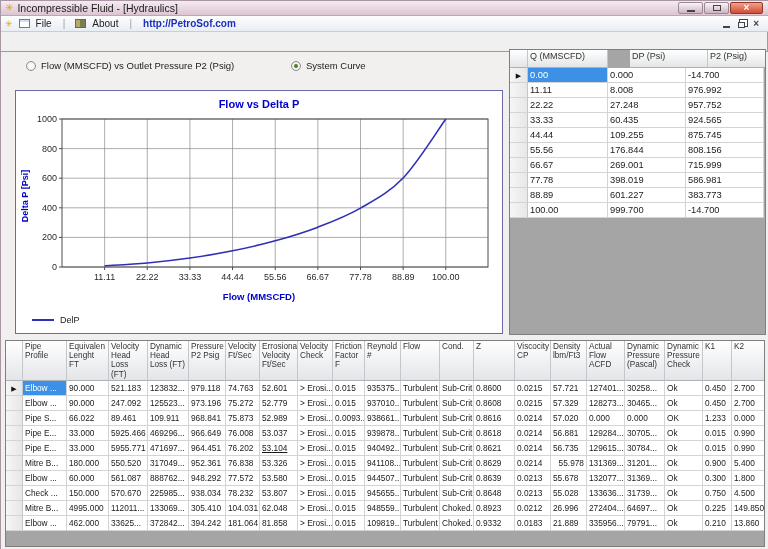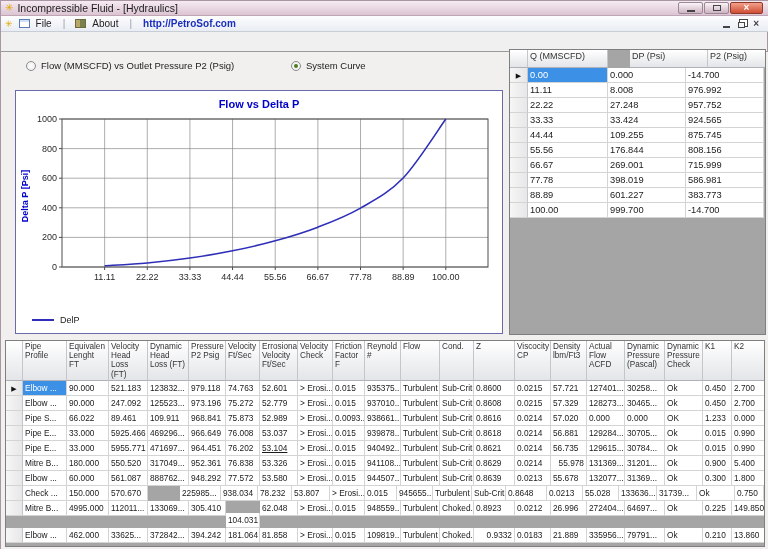--- a/index.html
+++ b/index.html
@@ -189,20 +189,21 @@
           <text x="41" y="95.8" text-anchor="end" font-size="9" fill="#2a2a2a" font-family="Liberation Sans, sans-serif">400</text>
           <line x1="43" y1="63.2" x2="46" y2="63.2" stroke="#4d4d4d" stroke-width="1"></line>
           <text x="41" y="66.2" text-anchor="end" font-size="9" fill="#2a2a2a" font-family="Liberation Sans, sans-serif">600</text>
           <line x1="43" y1="33.599999999999994" x2="46" y2="33.599999999999994" stroke="#4d4d4d" stroke-width="1"></line>
           <text x="41" y="36.599999999999994" text-anchor="end" font-size="9" fill="#2a2a2a" font-family="Liberation Sans, sans-serif">800</text>
           <line x1="43" y1="4" x2="46" y2="4" stroke="#4d4d4d" stroke-width="1"></line>
           <text x="41" y="7" text-anchor="end" font-size="9" fill="#2a2a2a" font-family="Liberation Sans, sans-serif">1000</text>
           <path d="M88.63837837837838 150.814816C95.74477477477477 150.34022933333335 117.06396396396396 149.26049533333332 131.27675675675675 147.967296C145.48954954954954 146.67409666666668 159.70234234234235 145.07845933333334 173.91513513513513 143.05562C188.1279279279279 141.03278066666667 202.3343243243243 138.701682 216.5535135135135 135.83026C230.7727027027027 132.95883800000001 245.01108108108104 129.76748933333334 259.23027027027024 125.827088C273.44945945945943 121.88668666666666 287.65585585585586 117.643502 301.8686486486487 112.18785199999999C316.0814414414415 106.73220199999999 330.29423423423424 101.288096 344.50702702702705 93.093188C358.71981981981986 84.89828 372.9326126126126 77.85986866666667 387.1454054054054 63.018404000000004C401.35819819819824 48.17693933333334 422.6773873873874 13.873400666666663 429.7837837837838 4.044399999999996" fill="none" stroke="#2e2eb8" stroke-width="1.6"></path>
         </svg>
       <div class="chart-ylabel">Delta P [Psi]</div>
+      <div class="chart-xlabel">Flow (MMSCFD)</div>
       <div class="chart-legend">
         <span class="legend-line" style="background: rgb(46, 46, 184);"></span>
         <span>DelP</span>
       </div>
     </div>
 
     <div class="grid-panel right">
       <div class="grid right-grid" id="right-grid">
           <div class="grid-row">
             <div class="gcell grid-corner" style="width: 18px;"></div>
@@ -226,21 +227,21 @@
           </div>
           <div class="grid-row">
             <div class="gcell grid-sel" style="width: 18px;"></div>
             <div class="gcell grid-c" style="width: 80px;">22.22</div>
             <div class="gcell grid-c" style="width: 78px;">27.248</div>
             <div class="gcell grid-c" style="width: 78px;">957.752</div>
           </div>
           <div class="grid-row">
             <div class="gcell grid-sel" style="width: 18px;"></div>
             <div class="gcell grid-c" style="width: 80px;">33.33</div>
-            <div class="gcell grid-c" style="width: 78px;">33.424</div>
+            <div class="gcell grid-c" style="width: 78px;">60.435</div>
             <div class="gcell grid-c" style="width: 78px;">924.565</div>
           </div>
           <div class="grid-row">
             <div class="gcell grid-sel" style="width: 18px;"></div>
             <div class="gcell grid-c" style="width: 80px;">44.44</div>
             <div class="gcell grid-c" style="width: 78px;">109.255</div>
             <div class="gcell grid-c" style="width: 78px;">875.745</div>
           </div>
           <div class="grid-row">
             <div class="gcell grid-sel" style="width: 18px;"></div>
@@ -461,21 +462,21 @@
             <div class="gcell grid-c" style="width: 40px;">31369...</div>
             <div class="gcell grid-c" style="width: 38px;">Ok</div>
             <div class="gcell grid-c" style="width: 29px;">0.300</div>
             <div class="gcell grid-c" style="width: 36px;">1.800</div>
           </div>
           <div class="grid-row">
             <div class="gcell grid-sel" style="width: 17px;"></div>
             <div class="gcell grid-c" style="width: 44px;">Check ...</div>
             <div class="gcell grid-c" style="width: 42px;">150.000</div>
             <div class="gcell grid-c" style="width: 39px;">570.670</div>
-            <div class="gcell grid-c" style="width: 41px; margin-left: 32px;">225985...</div>
+            <div class="gcell grid-c" style="width: 41px;">225985...</div>
             <div class="gcell grid-c" style="width: 37px;">938.034</div>
             <div class="gcell grid-c" style="width: 34px;">78.232</div>
             <div class="gcell grid-c" style="width: 38px;">53.807</div>
             <div class="gcell grid-c" style="width: 35px;">&gt; Erosi...</div>
             <div class="gcell grid-c" style="width: 32px;">0.015</div>
             <div class="gcell grid-c" style="width: 36px;">945655...</div>
             <div class="gcell grid-c" style="width: 39px;">Turbulent</div>
             <div class="gcell grid-c" style="width: 34px;">Sub-Crit...</div>
             <div class="gcell grid-c" style="width: 41px;">0.8648</div>
             <div class="gcell grid-c" style="width: 36px;">0.0213</div>
@@ -486,21 +487,21 @@
             <div class="gcell grid-c" style="width: 29px;">0.750</div>
             <div class="gcell grid-c" style="width: 36px;">4.500</div>
           </div>
           <div class="grid-row">
             <div class="gcell grid-sel" style="width: 17px;"></div>
             <div class="gcell grid-c" style="width: 44px;">Mitre B...</div>
             <div class="gcell grid-c" style="width: 42px;">4995.000</div>
             <div class="gcell grid-c" style="width: 39px;">112011...</div>
             <div class="gcell grid-c" style="width: 41px;">133069...</div>
             <div class="gcell grid-c" style="width: 37px;">305.410</div>
-            <div class="gcell grid-c" style="width: 34px; margin-top: 12px;">104.031</div>
+            <div class="gcell grid-c" style="width: 34px;">104.031</div>
             <div class="gcell grid-c" style="width: 38px;">62.048</div>
             <div class="gcell grid-c" style="width: 35px;">&gt; Erosi...</div>
             <div class="gcell grid-c" style="width: 32px;">0.015</div>
             <div class="gcell grid-c" style="width: 36px;">948559...</div>
             <div class="gcell grid-c" style="width: 39px;">Turbulent</div>
             <div class="gcell grid-c" style="width: 34px;">Choked...</div>
             <div class="gcell grid-c" style="width: 41px;">0.8923</div>
             <div class="gcell grid-c" style="width: 36px;">0.0212</div>
             <div class="gcell grid-c" style="width: 36px;">26.996</div>
             <div class="gcell grid-c" style="width: 38px;">272404...</div>
@@ -516,21 +517,21 @@
             <div class="gcell grid-c" style="width: 39px;">33625...</div>
             <div class="gcell grid-c" style="width: 41px;">372842...</div>
             <div class="gcell grid-c" style="width: 37px;">394.242</div>
             <div class="gcell grid-c" style="width: 34px;">181.064</div>
             <div class="gcell grid-c" style="width: 38px;">81.858</div>
             <div class="gcell grid-c" style="width: 35px;">&gt; Erosi...</div>
             <div class="gcell grid-c" style="width: 32px;">0.015</div>
             <div class="gcell grid-c" style="width: 36px;">109819...</div>
             <div class="gcell grid-c" style="width: 39px;">Turbulent</div>
             <div class="gcell grid-c" style="width: 34px;">Choked...</div>
-            <div class="gcell grid-c" style="width: 41px; text-align: right;">0.9332</div>
+            <div class="gcell grid-c" style="width: 41px;">0.9332</div>
             <div class="gcell grid-c" style="width: 36px;">0.0183</div>
             <div class="gcell grid-c" style="width: 36px;">21.889</div>
             <div class="gcell grid-c" style="width: 38px;">335956...</div>
             <div class="gcell grid-c" style="width: 40px;">79791...</div>
             <div class="gcell grid-c" style="width: 38px;">Ok</div>
             <div class="gcell grid-c" style="width: 29px;">0.210</div>
             <div class="gcell grid-c" style="width: 36px;">13.860</div>
           </div>
         </div>
     </div>

